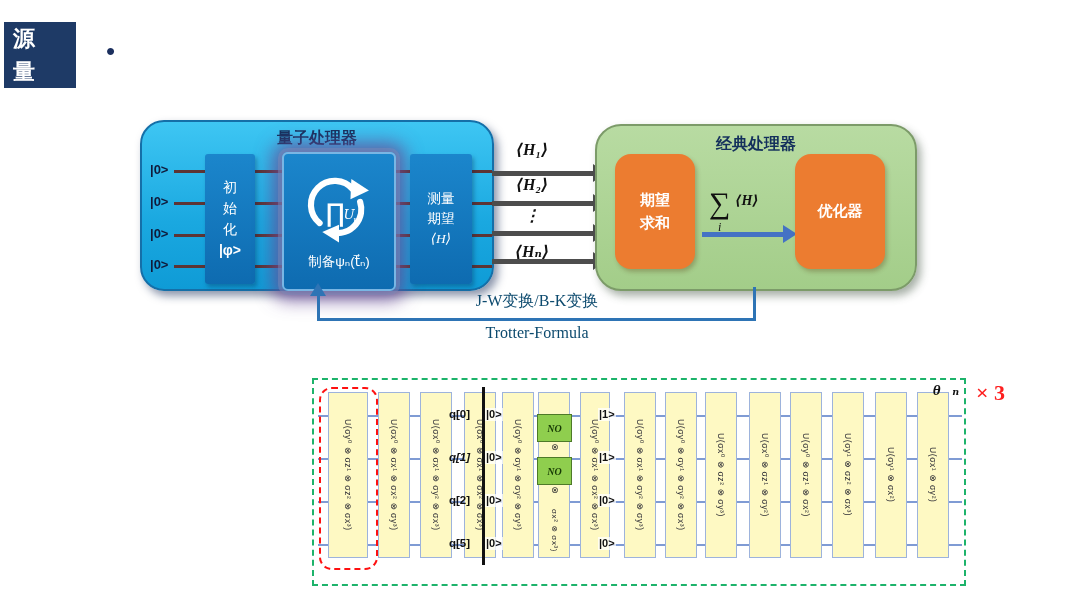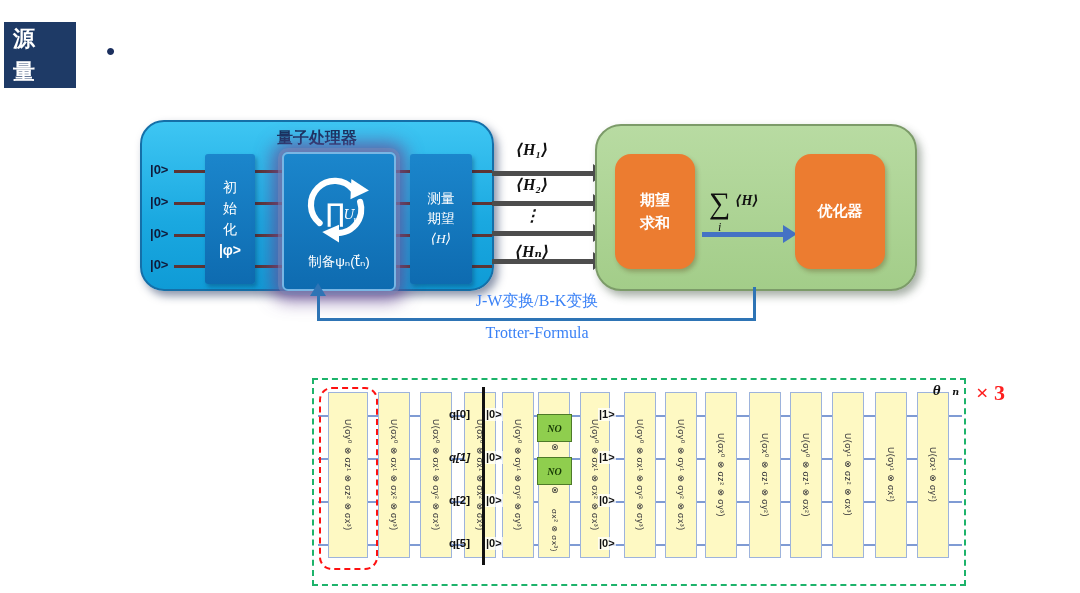--- a/index.html
+++ b/index.html
@@ -48,21 +48,21 @@
                    border-left:14px solid #4472c4;border-top:9.5px solid transparent;border-bottom:9.5px solid transparent;}
   .sumformula{position:absolute;font-family:"Liberation Serif","DejaVu Serif",serif;color:#111;}
   .sumformula .sigma{font-size:30px;line-height:1;}
   .sumformula .sub-i{position:absolute;left:9px;top:32px;font-size:12px;font-style:italic;}
   .sumformula .operand{position:absolute;left:26px;top:4px;font-size:14px;font-weight:bold;font-style:italic;}
 
   
   .fline{position:absolute;background:#2e74b5;}
   .fhead{position:absolute;width:0;height:0;border-left:8px solid transparent;border-right:8px solid transparent;
          border-bottom:13px solid #2e74b5;}
-  .flabel{position:absolute;font-family:"Liberation Serif","DejaVu Serif",serif;font-size:16px;color:#3b82f6;
+  .flabel{position:absolute;font-family:"Liberation Serif","DejaVu Serif",serif;font-size:16px;color:#0c4a6e;
           width:320px;text-align:center;}
 
   
   .circuit{left:312px;top:378px;width:654px;height:208px;border:2.5px dashed #1db36b;background:#fff;box-sizing:border-box;}
   .cwire{position:absolute;height:1.6px;background:#7f9bd4;z-index:0;}
   .gate-col{position:absolute;top:12px;height:166px;background:#fef9c3;border:1px solid #9db3dc;
             box-sizing:border-box;z-index:1;display:flex;align-items:center;justify-content:center;}
   .vtext{writing-mode:vertical-rl;text-orientation:mixed;font-size:8.5px;letter-spacing:.6px;
          color:#2c2c34;white-space:nowrap;}
   .barrier{position:absolute;left:168px;top:7px;width:3px;height:178px;background:#111;z-index:2;}
@@ -135,20 +135,21 @@
       <div class="hlabel" style="left: 492px; top: 140px;">⟨H₁⟩</div>
       <div class="harrow" style="left: 492px; top: 200.5px; width: 102px;"></div>
       <div class="hlabel" style="left: 492px; top: 175px;">⟨H₂⟩</div>
       <div class="harrow" style="left: 492px; top: 230.5px; width: 102px;"></div>
       <div class="hlabel" style="left: 492px; top: 206px;">⋮</div>
       <div class="harrow" style="left: 492px; top: 258.5px; width: 102px;"></div>
       <div class="hlabel" style="left: 492px; top: 242px;">⟨Hₙ⟩</div>
     </div>
 
   <div class="abs cproc">
+    <div class="box-title" style="margin-top:8px;">经典处理器</div>
     <div class="orange" style="left:18px;top:28px;width:80px;height:115px;">
       <div>期望</div>
       <div>求和</div>
     </div>
     <div class="sumformula" style="left:112px;top:62px;width:70px;height:50px;">
       <span class="sigma">∑</span>
       <span class="sub-i">i</span>
       <span class="operand">⟨H⟩</span>
     </div>
     <div class="sumarrow" style="left:105px;top:106px;width:82px;"></div>

